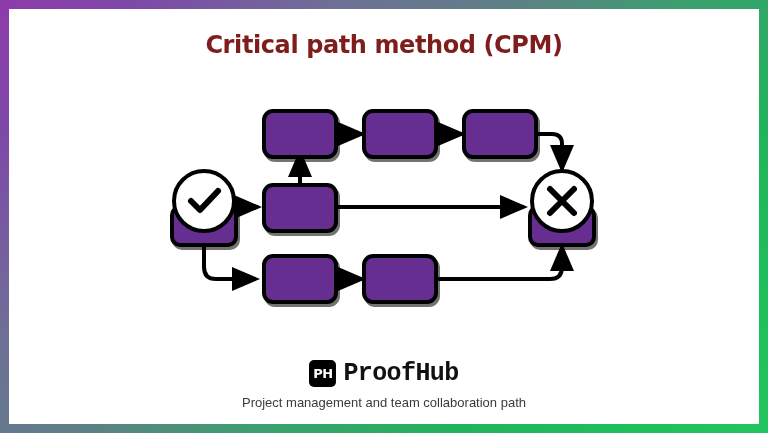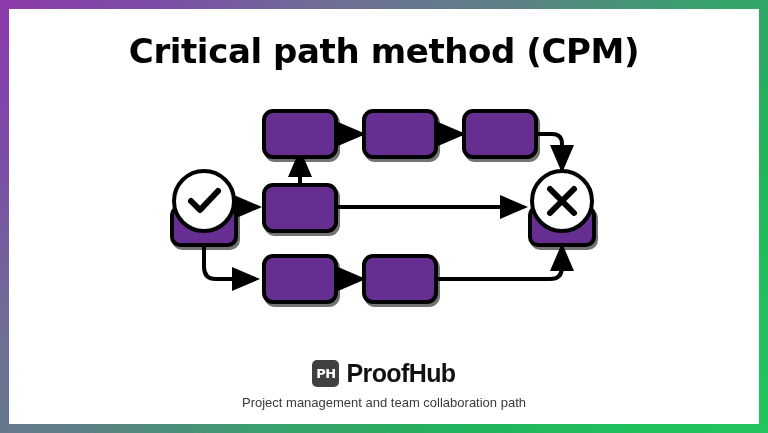--- a/index.html
+++ b/index.html
@@ -36,24 +36,24 @@
     background: #ffffff;
   }
 
   
   .title {
     position: absolute;
     left: 0;
     right: 0;
     top: 22px;
     text-align: center;
-    font-size: 34px;
+    font-size: 24px;
     font-weight: bold;
     letter-spacing: -0.4px;
-    color: #000000;
+    color: #7f1d1d;
     font-family: "DejaVu Sans", sans-serif;
   }
 
   
   .diagram-wrap {
     position: absolute;
     left: 0;
     right: 0;
     top: 88px;
     height: 235px;
@@ -74,35 +74,35 @@
   .brand {
     display: inline-flex;
     align-items: center;
     gap: 7px;
     height: 30px;
   }
   .brand-mark {
     width: 27px;
     height: 27px;
     border-radius: 5px;
-    background: #404040;
+    background: #000000;
     color: #ffffff;
     font-size: 13px;
     font-weight: bold;
     line-height: 27px;
     text-align: center;
     letter-spacing: -0.5px;
     font-family: "DejaVu Sans", sans-serif;
   }
   .brand-name {
     font-size: 25px;
     font-weight: bold;
     color: #111111;
     letter-spacing: -0.6px;
-    font-family: Liberation Sans, sans-serif;
+    font-family: Liberation Mono, monospace;
   }
   .tagline {
     margin-top: 7px;
     font-size: 13px;
     color: #3b3b3b;
     font-family: "Liberation Sans", sans-serif;
   }
 </style>
 </head>
 <body>

